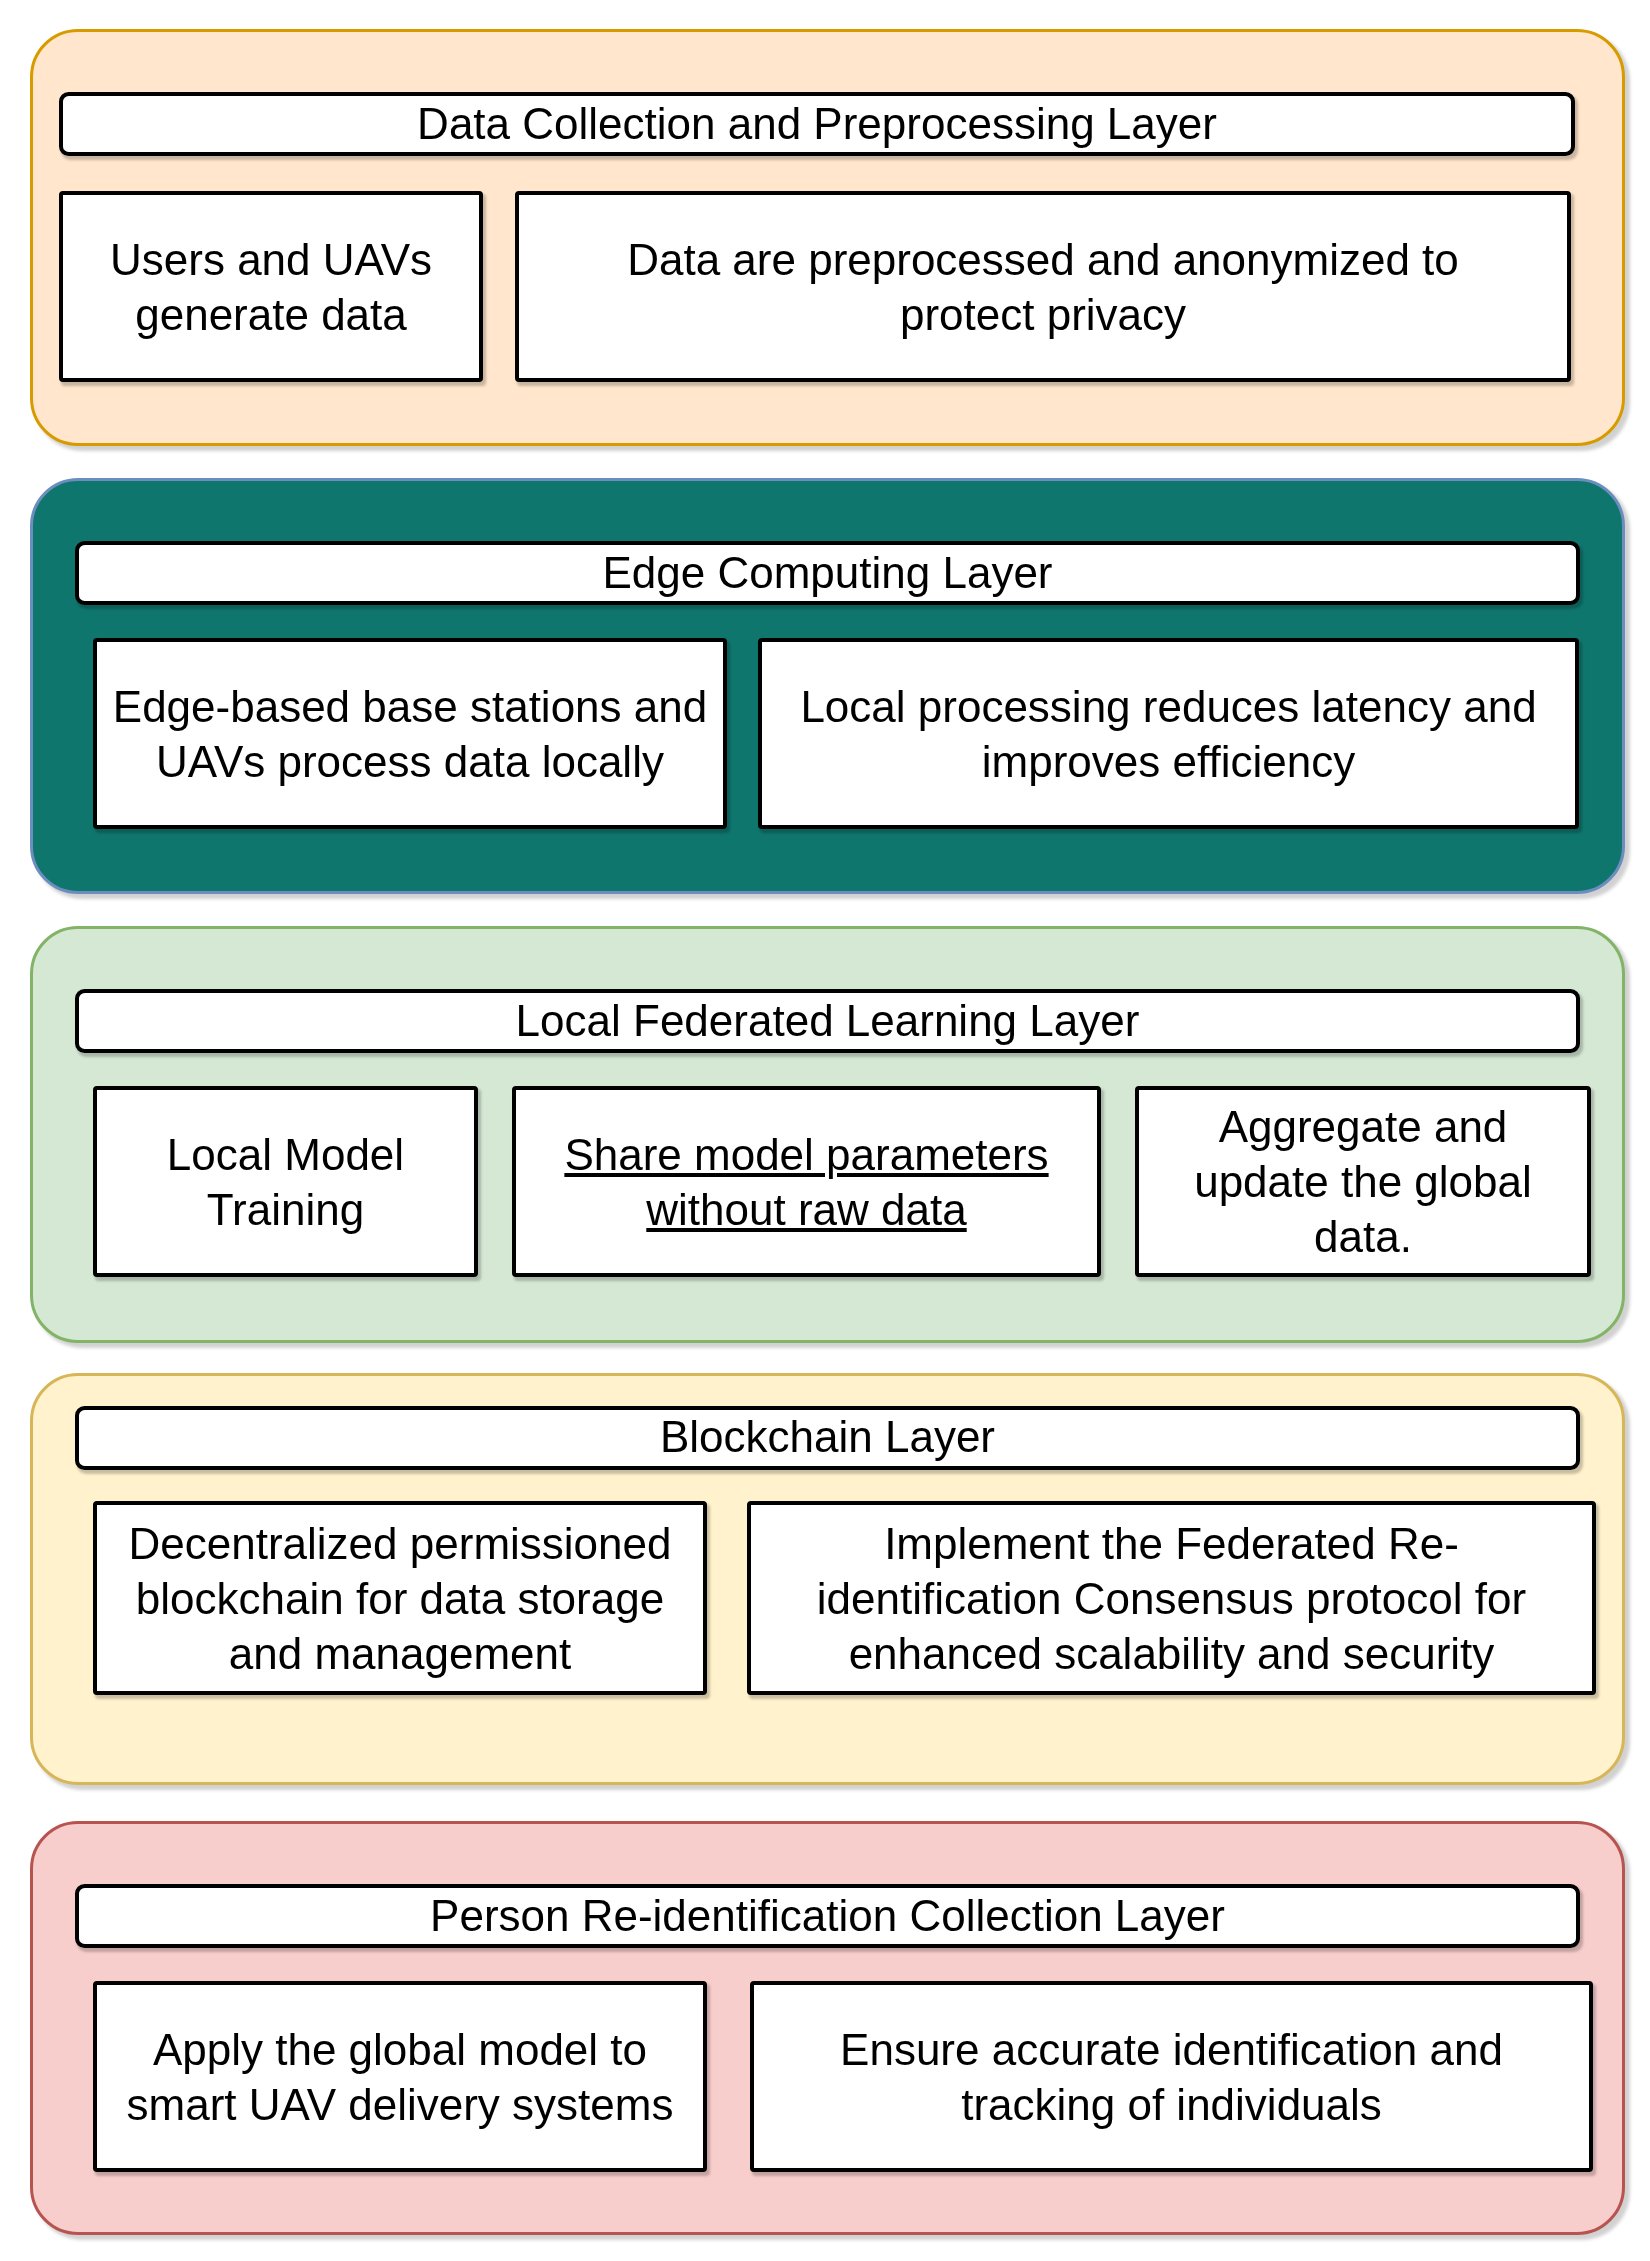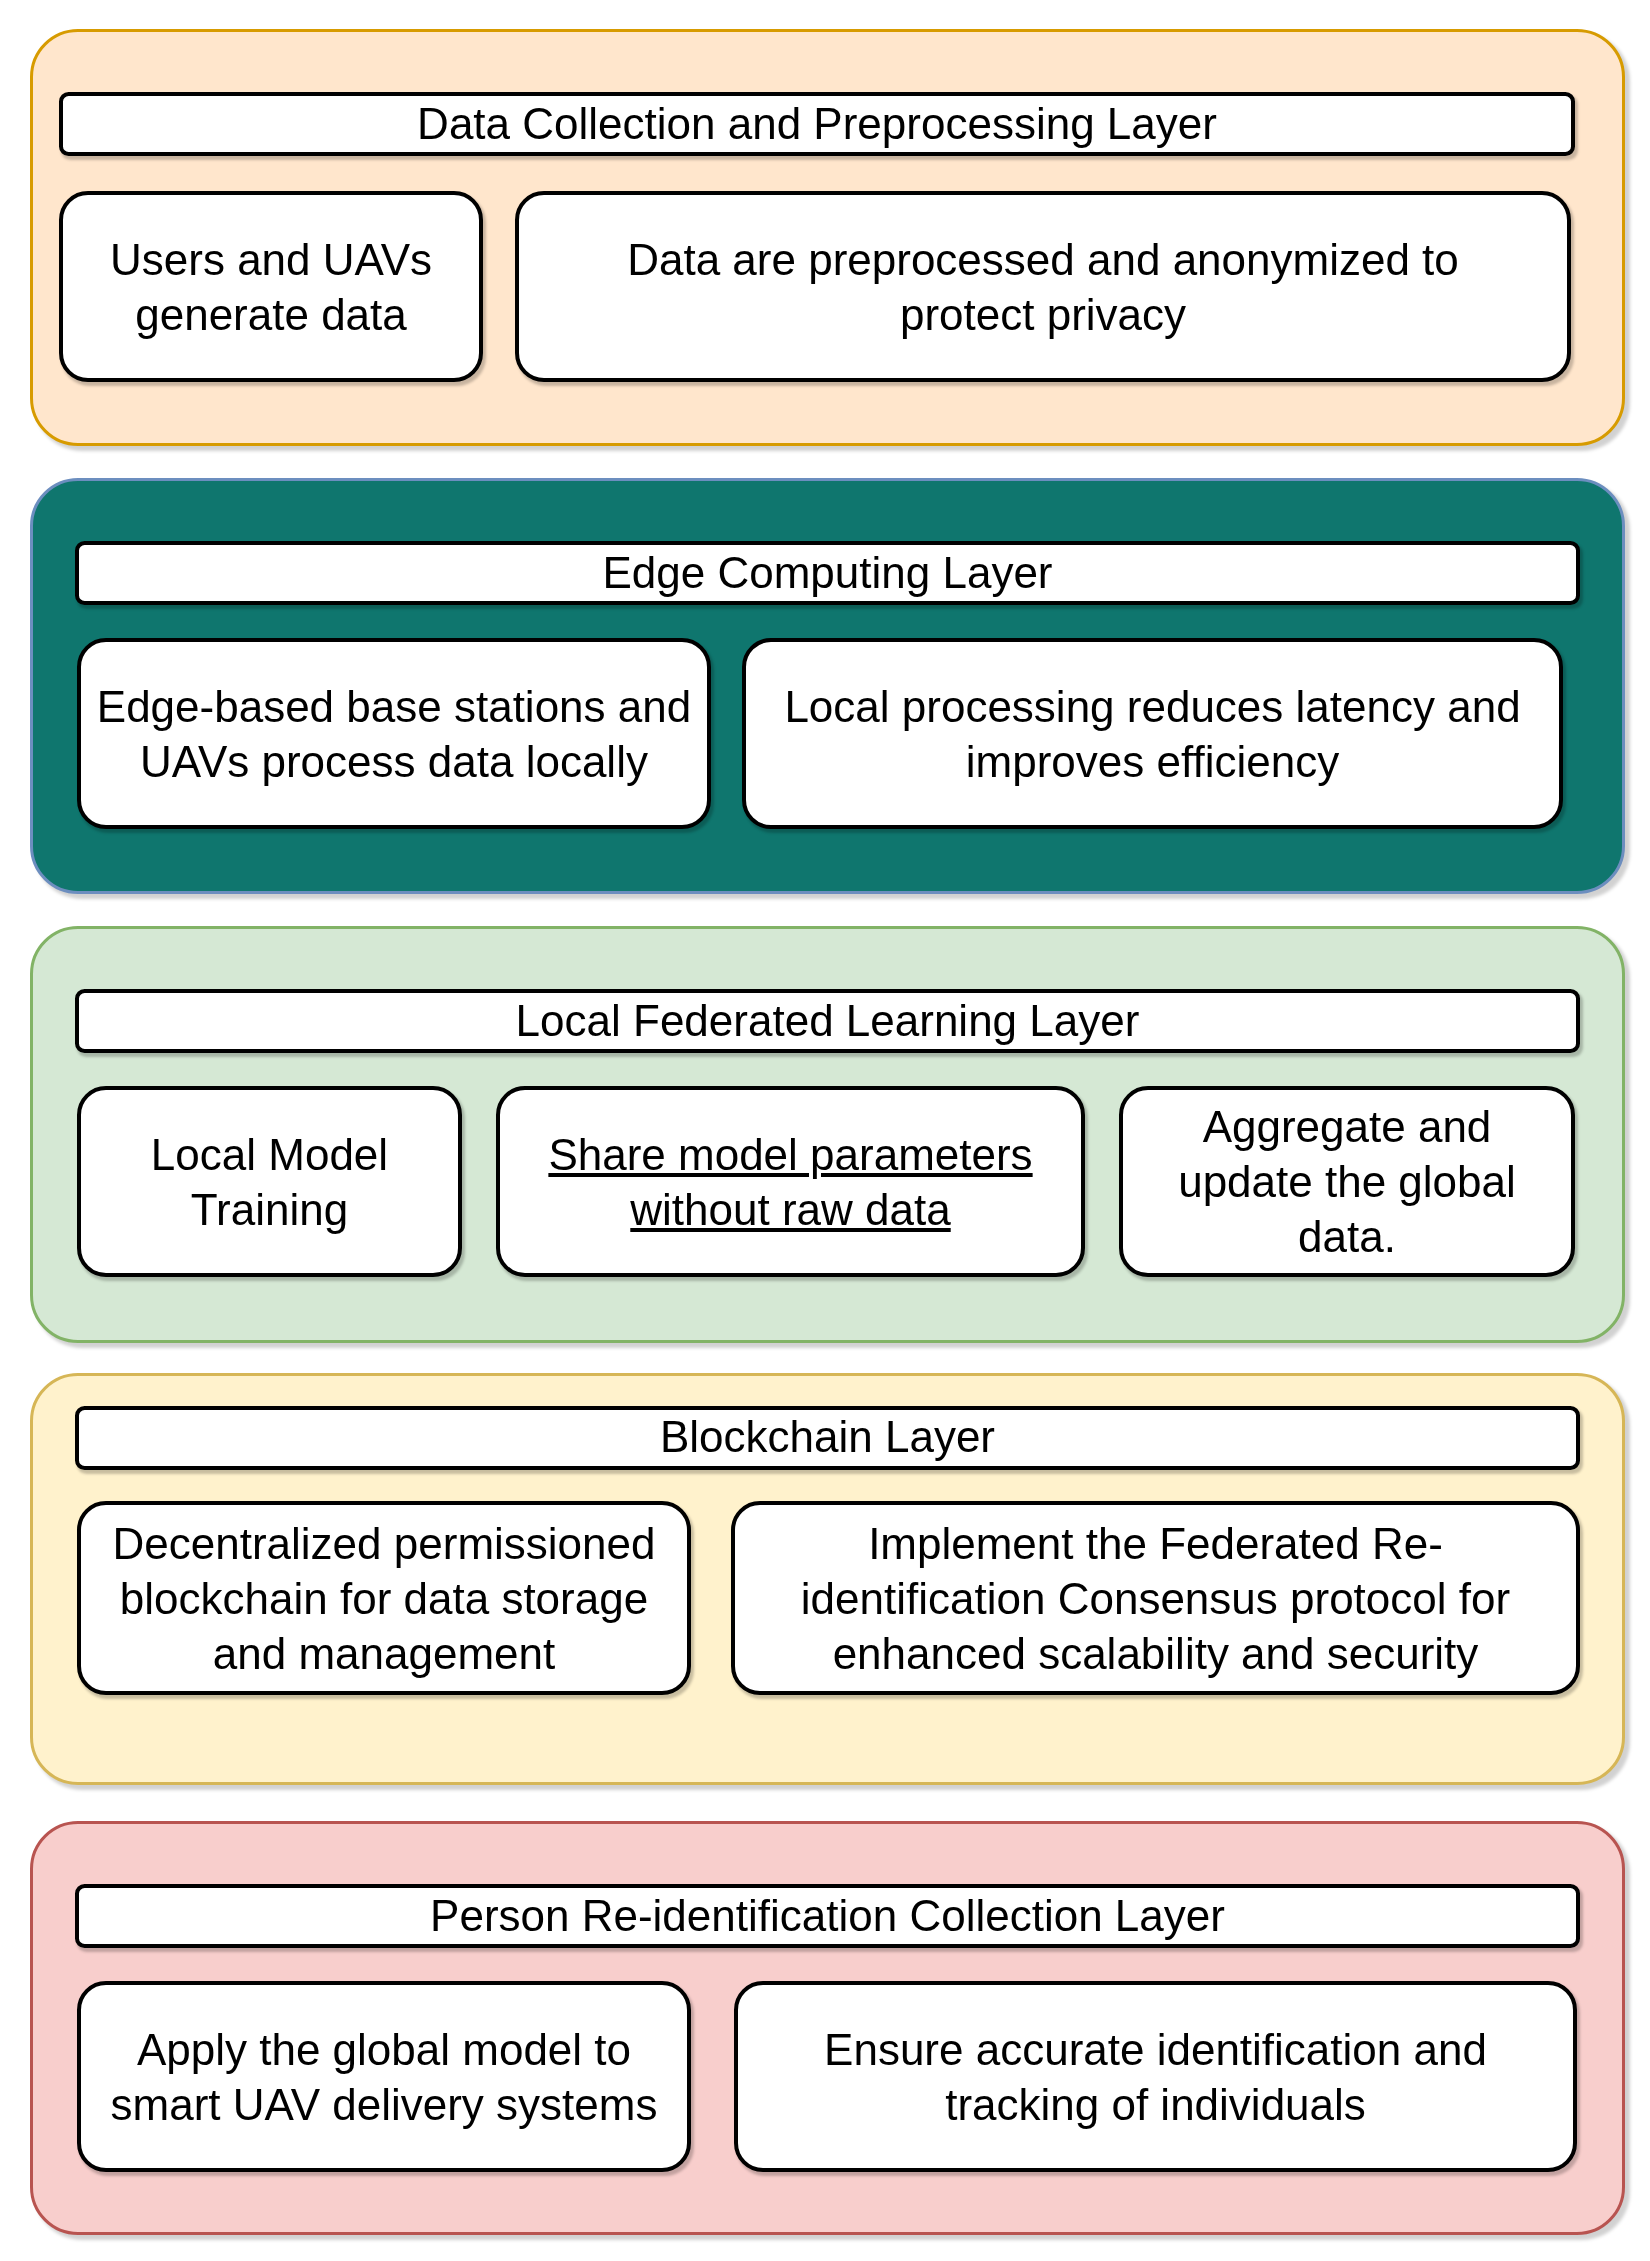--- a/index.html
+++ b/index.html
@@ -43,35 +43,35 @@
     line-height: 1.1;
     text-align: center;
     box-shadow: 2.7px 3.4px 2.7px rgba(0,0,0,0.22);
     white-space: pre-line;
   }
   #layer-1 .layer-title { left: 26px; right: 47px; }
   #layer-4 .layer-title { top: 29.6px; }
 
   .layer-boxes {
     position: absolute;
-    top: 157px; left: 44px; right: 42px;
+    top: 157px; left: 60px; right: 42px;
     height: 191px;
     display: flex;
     align-items: stretch;
   }
   #layer-1 .layer-boxes { top: 159px; left: 26px; right: 47px; gap: 32px; }
   #layer-2 .layer-boxes { gap: 31px; }
   #layer-3 .layer-boxes { gap: 34px; }
   #layer-4 .layer-boxes { top: 125px; height: 194px; gap: 40px; }
   #layer-5 .layer-boxes { gap: 43px; }
 
   .box {
     background: #ffffff;
     border: 4.1px solid #000000;
-    border-radius: 29px;
+    border-radius: 4px;
     box-sizing: border-box;
     display: flex;
     align-items: center;
     justify-content: center;
     text-align: center;
     font-size: 44px;
     line-height: 55px;
     white-space: pre-line;
     box-shadow: 2.7px 3.4px 2.7px rgba(0,0,0,0.22);
     flex: 0 0 auto;

